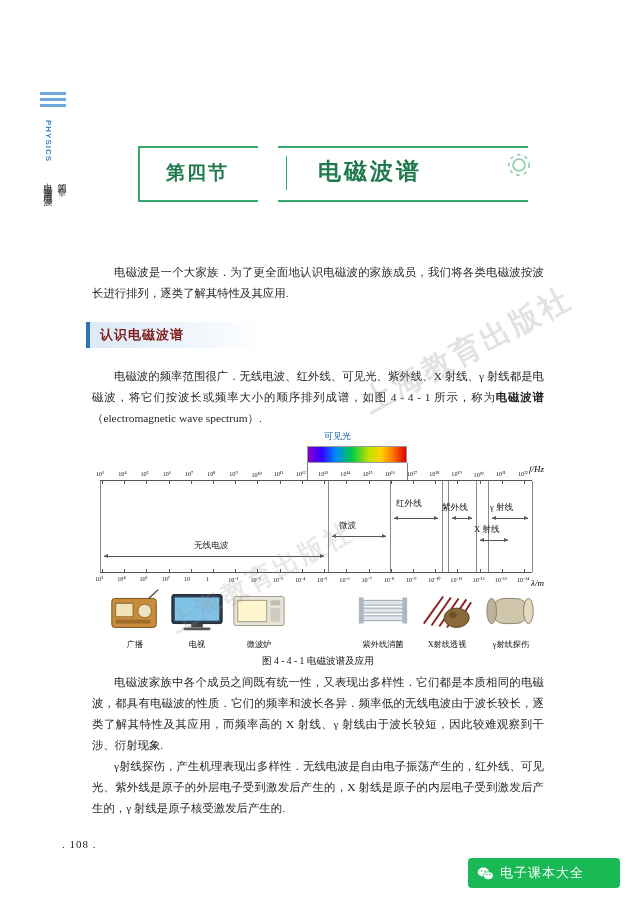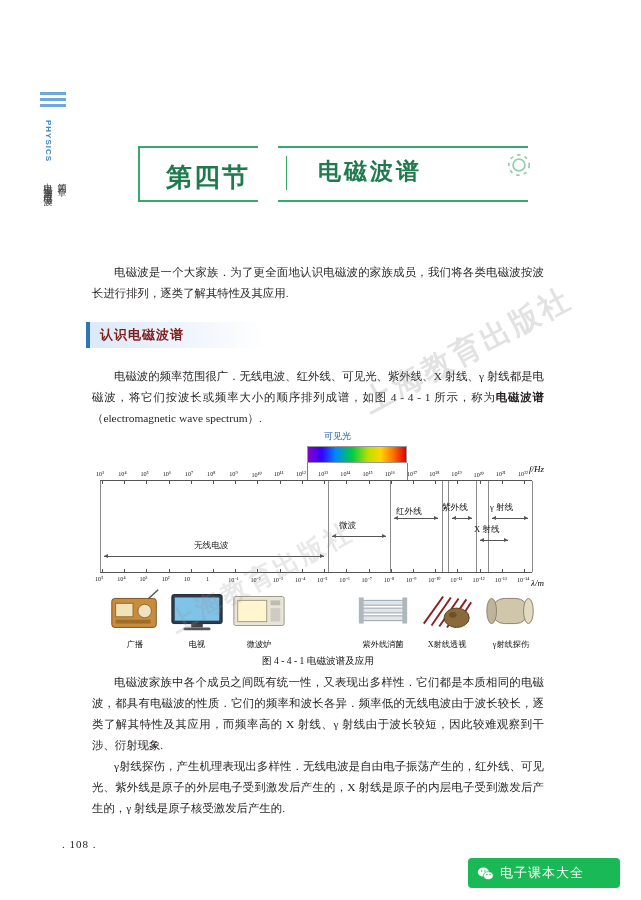--- a/index.html
+++ b/index.html
@@ -46,21 +46,21 @@
   
   .head-band {
     position: absolute; left: 138px; top: 146px; width: 400px; height: 56px;
   }
   .hb-line {
     position: absolute; background: #37a86b; height: 2px;
   }
   .hb-v { position: absolute; background: #37a86b; width: 2px; }
   .head-num {
     position: absolute; left: 28px; top: 14px;
-    font-size: 26px; font-weight: bold; color: #1f7a4d;
+    font-size: 19px; font-weight: bold; color: #1f7a4d;
     font-family: "Liberation Serif", serif; letter-spacing: 2px;
   }
   .head-sep {
     position: absolute; left: 148px; top: 10px; width: 1px; height: 34px;
     background: #37a86b;
   }
   .head-title {
     position: absolute; left: 180px; top: 10px;
     font-size: 23px; font-weight: bold; color: #1f7a4d;
     letter-spacing: 3px;
@@ -341,21 +341,21 @@
         <div style="position: absolute; left: 298px; top: 53px; width: 1px; height: 91px; background: rgb(138, 138, 138);"></div>
         <div style="position: absolute; left: 350px; top: 53px; width: 1px; height: 91px; background: rgb(138, 138, 138);"></div>
         <div style="position: absolute; left: 356px; top: 53px; width: 1px; height: 91px; background: rgb(138, 138, 138);"></div>
         <div style="position: absolute; left: 384px; top: 53px; width: 1px; height: 91px; background: rgb(138, 138, 138);"></div>
         <div style="position: absolute; left: 396px; top: 53px; width: 1px; height: 91px; background: rgb(138, 138, 138);"></div>
         <div style="position: absolute; left: 440px; top: 53px; width: 1px; height: 91px; background: rgb(138, 138, 138);"></div>
         <div class="band-name" style="left: 102px; top: 112px;">无线电波</div>
         <div class="arrowline" style="left: 12px; width: 220px; top: 128px;"></div>
         <div class="band-name" style="left: 247px; top: 92px;">微波</div>
         <div class="arrowline" style="left: 240px; width: 54px; top: 108px;"></div>
-        <div class="band-name" style="left: 304px; top: 78px;">红外线</div>
+        <div class="band-name" style="left: 304px; top: 70px;">红外线</div>
         <div class="arrowline" style="left: 302px; width: 44px; top: 90px;"></div>
         <div class="band-name" style="left: 350px; top: 74px;">紫外线</div>
         <div class="arrowline" style="left: 360px; width: 20px; top: 90px;"></div>
         <div class="band-name" style="left: 382px; top: 96px;">X 射线</div>
         <div class="arrowline" style="left: 388px; width: 28px; top: 112px;"></div>
         <div class="band-name" style="left: 398px; top: 74px;">γ 射线</div>
         <div class="arrowline" style="left: 400px; width: 36px; top: 90px;"></div>
       </div>
 
     <div class="devices" id="devices">

